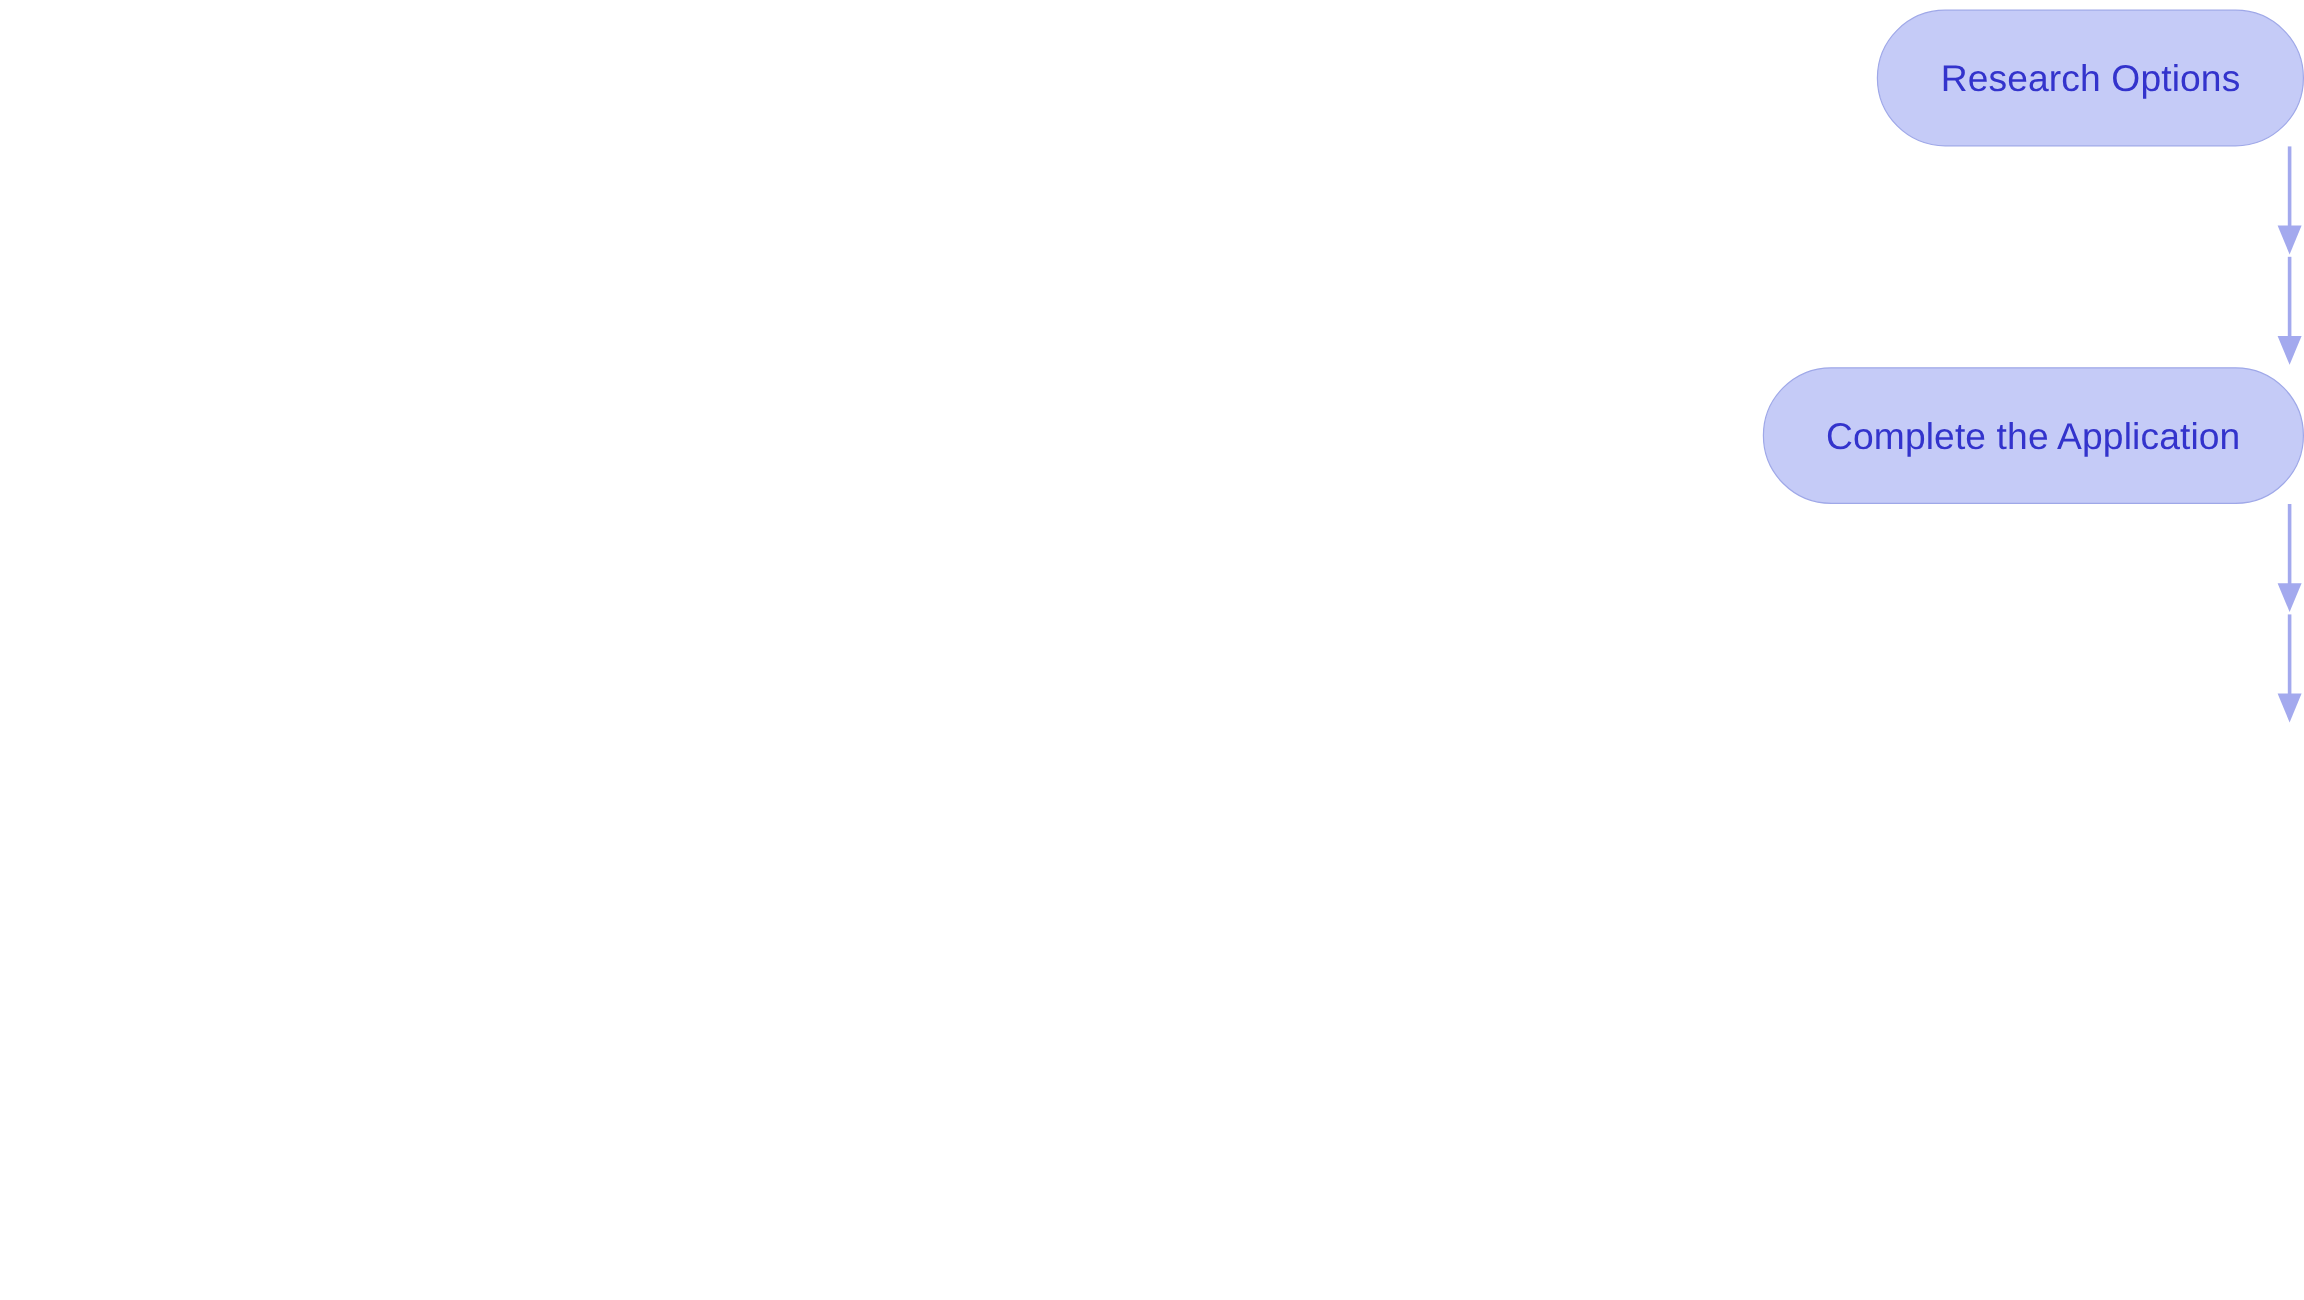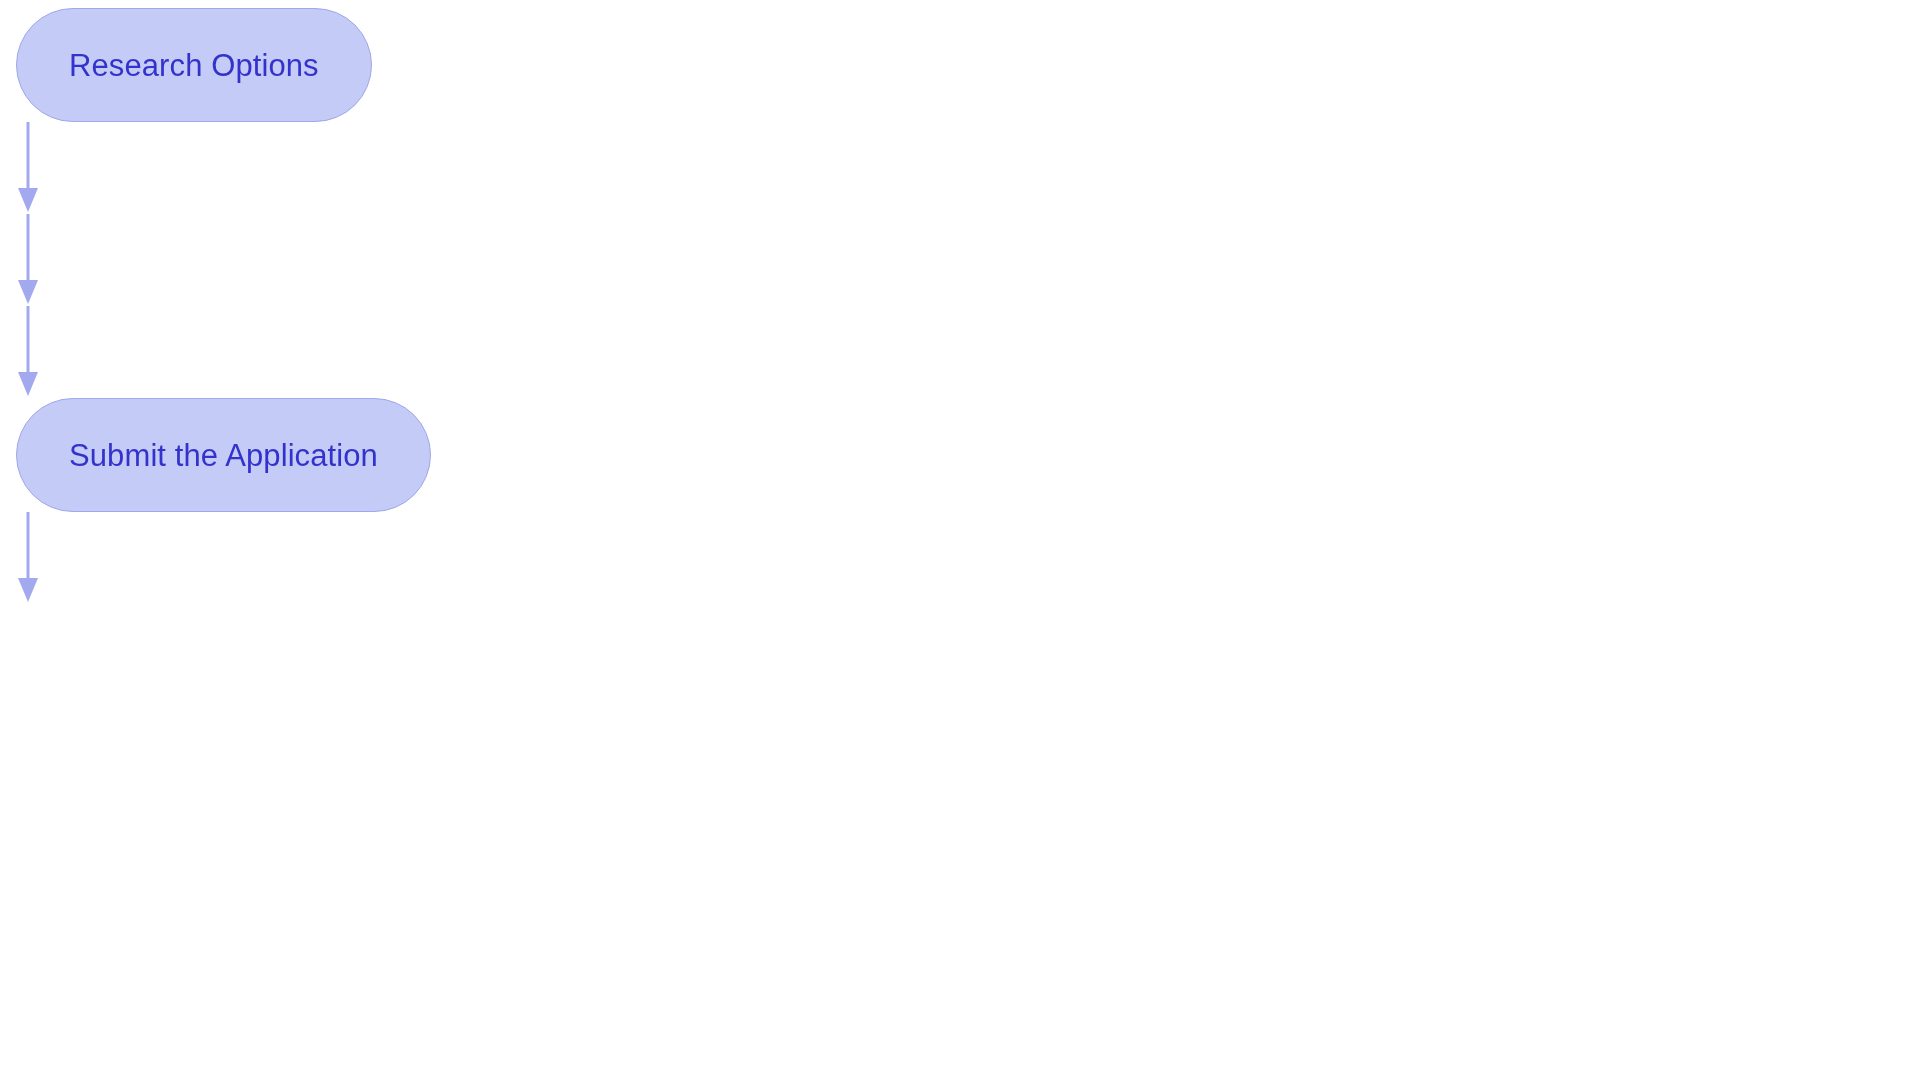--- a/index.html
+++ b/index.html
@@ -22,21 +22,21 @@
   }
 
   .flow-column {
     position: absolute;
     left: 0;
     top: 0;
     width: 1920px;
     height: 1083px;
     display: flex;
     flex-direction: column;
-    align-items: flex-start;
+    align-items: flex-end;
     justify-content: flex-start;
     padding-top: 8px;
     box-sizing: border-box;
     padding-left: 16px;
   }
 
   .node {
     box-sizing: border-box;
     background: #c5cbf7;
     border: 1.6px solid #9fa8e8;
@@ -103,31 +103,31 @@
     </div>
 
 
     <div class="connector">
       <svg viewBox="0 0 24 92" xmlns="http://www.w3.org/2000/svg" aria-hidden="true">
         <line class="conn-line" x1="12" y1="0" x2="12" y2="68"></line>
         <polygon class="conn-head" points="2,66 22,66 12,90"></polygon>
       </svg>
     </div>
 
+    <div class="node">
+      <span class="node-label">Complete the Application</span>
+    </div>
 
     <div class="connector">
       <svg viewBox="0 0 24 92" xmlns="http://www.w3.org/2000/svg" aria-hidden="true">
         <line class="conn-line" x1="12" y1="0" x2="12" y2="68"></line>
         <polygon class="conn-head" points="2,66 22,66 12,90"></polygon>
       </svg>
     </div>
 
-    <div class="node">
-      <span class="node-label">Submit the Application</span>
-    </div>
 
     <div class="connector">
       <svg viewBox="0 0 24 92" xmlns="http://www.w3.org/2000/svg" aria-hidden="true">
         <line class="conn-line" x1="12" y1="0" x2="12" y2="68"></line>
         <polygon class="conn-head" points="2,66 22,66 12,90"></polygon>
       </svg>
     </div>
 
 
   </div>

